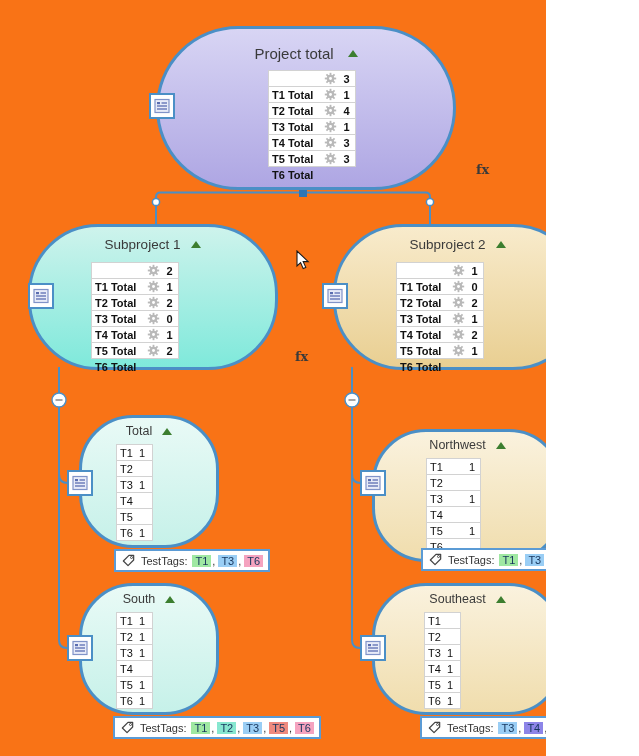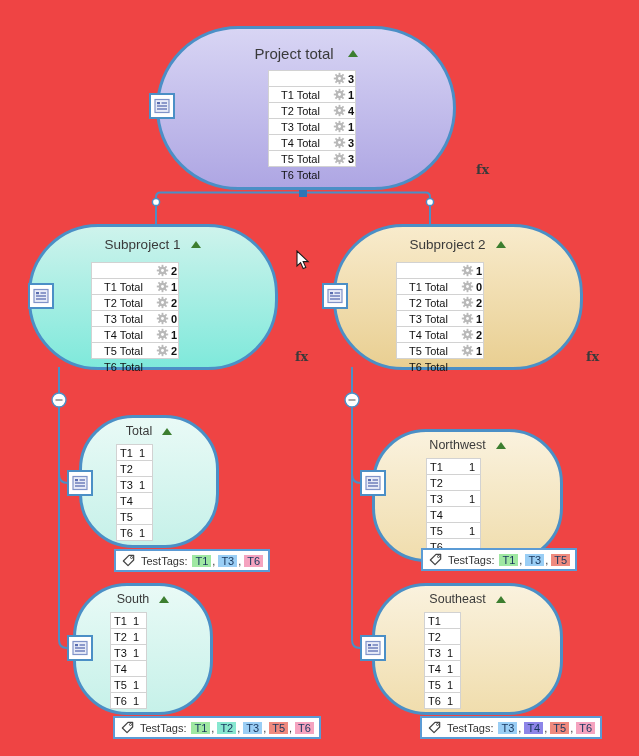--- a/index.html
+++ b/index.html
@@ -1,24 +1,24 @@
 <!DOCTYPE html>
 <html><head>
 <meta charset="utf-8">
 <style>
   html,body{margin:0;padding:0;background:#fff;}
-  .canvas{position:relative;width:639px;height:756px;background:#ef4444;
+  .canvas{position:relative;width:546px;height:756px;background:#f97316;
           font-family:"Liberation Sans",sans-serif;overflow:hidden;}
   svg.connectors{position:absolute;left:0;top:0;z-index:0;}
   .node{position:absolute;border:3px solid #4b8fc6;box-sizing:border-box;z-index:1;}
   #node-project{left:156px;top:26px;width:300px;height:164px;border-radius:82px;}
   #node-sub1{left:28px;top:224px;width:250px;height:146px;border-radius:70px;}
   #node-sub2{left:333px;top:224px;width:250px;height:146px;border-radius:70px;}
   #node-north{left:79px;top:415px;width:140px;height:133px;border-radius:54px;}
-  #node-south{left:73px;top:583px;width:140px;height:132px;border-radius:54px;}
+  #node-south{left:79px;top:583px;width:140px;height:132px;border-radius:54px;}
   #node-northwest{left:372px;top:415px;width:191px;height:133px;border-radius:54px;}
   #node-southeast{left:372px;top:583px;width:191px;height:132px;border-radius:54px;}
   .ntitle{display:flex;justify-content:center;align-items:center;}
   .ttext{color:#3a3a3a;white-space:nowrap;}
   .node-big .ntitle{margin-top:16px;gap:14px;}
   .node-big .ttext{font-size:15px;}
   .node-mid .ntitle{margin-top:10px;gap:11px;}
   .node-mid .ttext{font-size:13.5px;}
   .node-sm .ntitle{margin-top:4px;gap:10px;height:18px;}
   .node-sm .ttext{font-size:12.5px;}
@@ -28,21 +28,21 @@
   #tbl-project{left:109px;top:42px;}
   #tbl-sub1{left:60px;top:36px;}
   #tbl-sub2{left:60px;top:36px;}
   #tbl-north{left:34px;top:27px;}
   #tbl-south{left:34px;top:27px;}
   #tbl-northwest{left:51px;top:27px;}
   #tbl-southeast{left:49px;top:27px;}
   .trow{display:flex;align-items:center;background:#fff;border:1px solid #d2d2d2;
         margin-top:-1px;height:17px;box-sizing:border-box;font-size:11px;color:#111;}
   .t-big .trow{width:88px;}
-  .t-big .tl{width:51px;font-weight:400;padding-left:12px;white-space:nowrap;margin-top:32px;}
+  .t-big .tl{width:51px;font-weight:700;padding-left:3px;white-space:nowrap;margin-top:32px;}
   .t-big .tv{flex:1;text-align:center;font-weight:700;}
   .t-sm .trow{width:37px;}
   .t-sm .tl{width:19px;padding-left:3px;}
   .t-sm .tv{flex:1;}
   .t-wide .trow{width:55px;}
   .t-wide .tl{width:20px;padding-left:3px;}
   .t-wide .tv{flex:1;text-align:right;padding-right:5px;}
   .gear{flex:0 0 auto;margin:0 1px;}
   .notes{position:absolute;width:26px;height:26px;background:#fff;border:2px solid #4b8fc6;
          box-sizing:border-box;display:flex;align-items:center;justify-content:center;z-index:3;}

